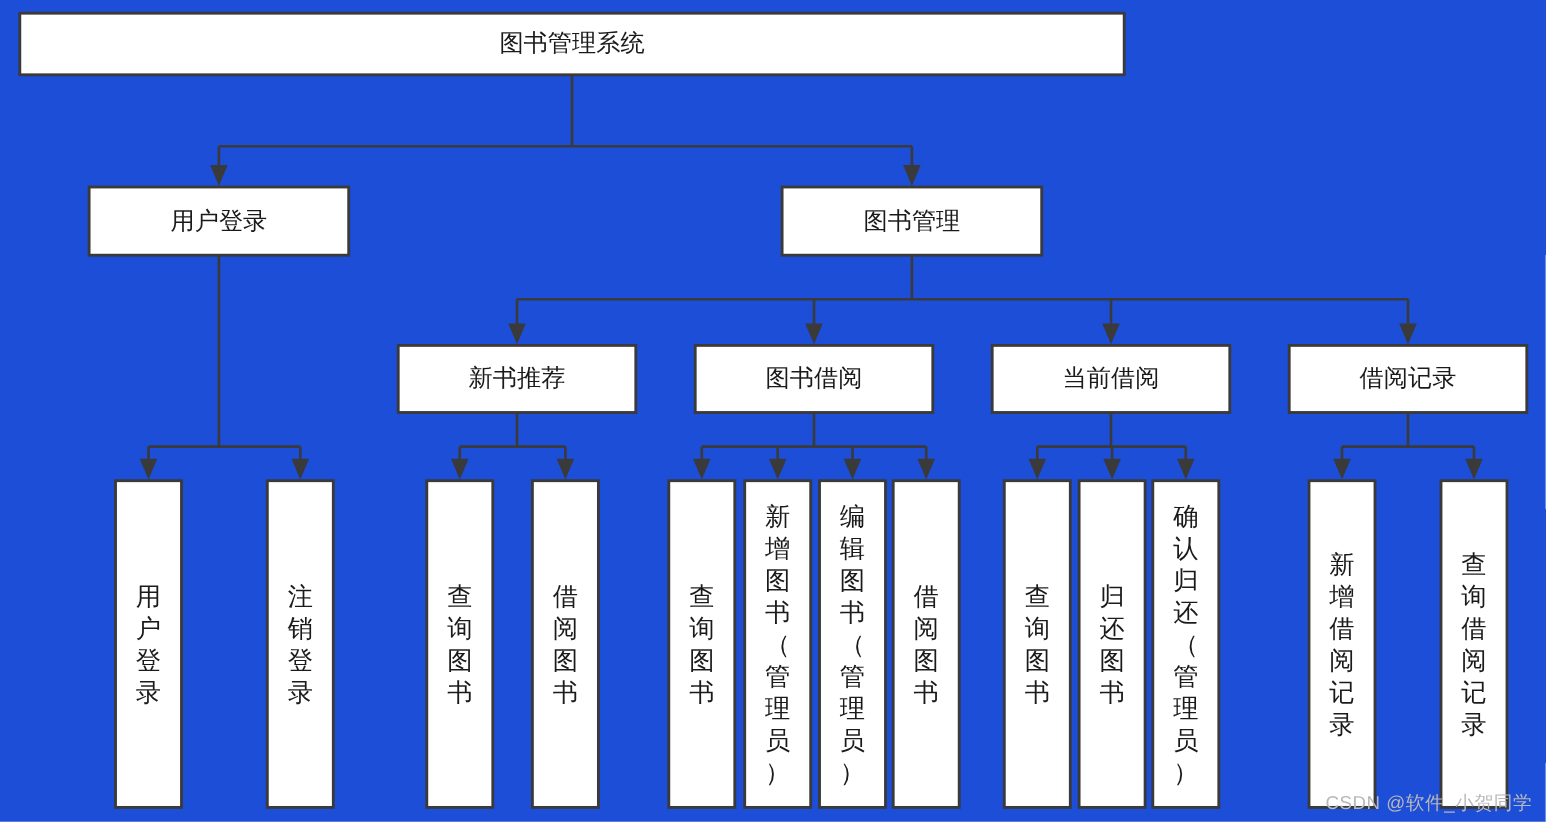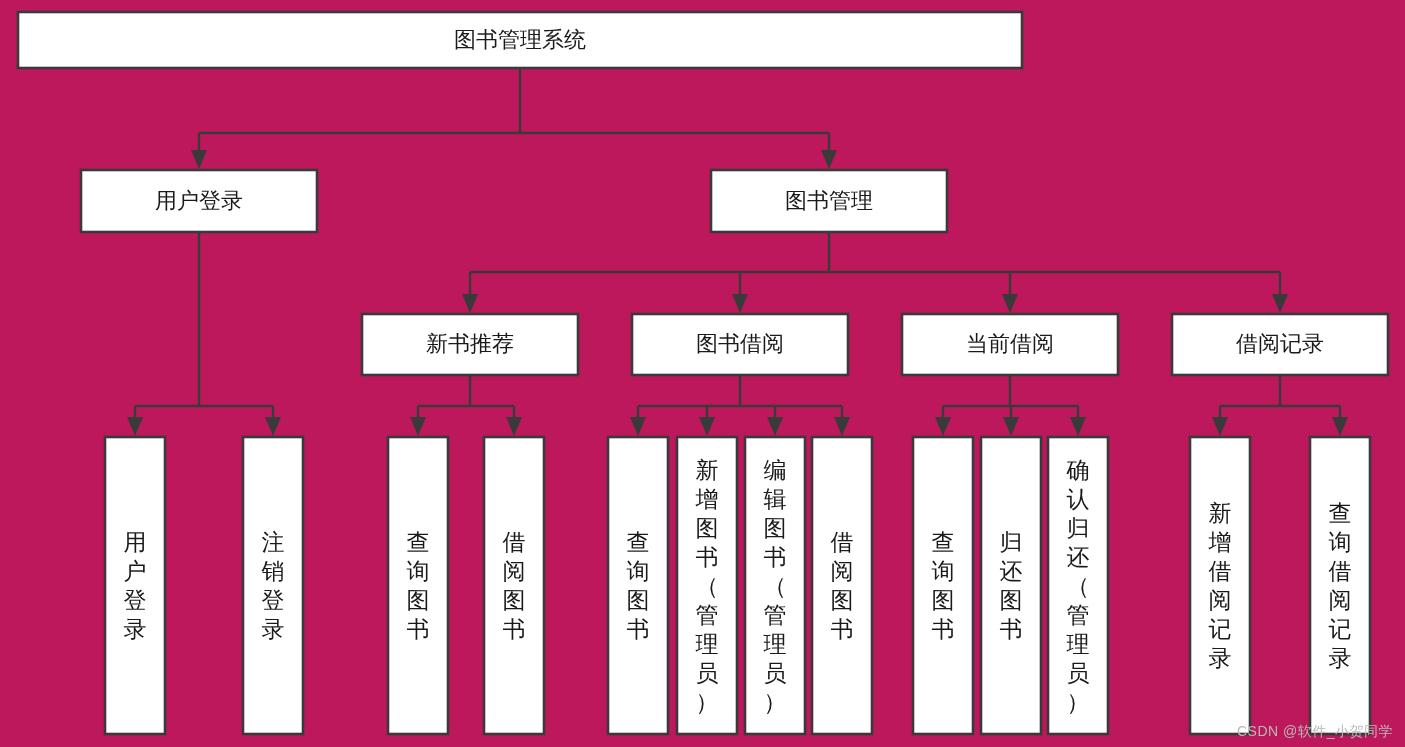--- a/index.html
+++ b/index.html
@@ -10,21 +10,21 @@
   body {
     width: 1405px;
     height: 747px;
     font-family: "Liberation Sans", "DejaVu Sans", sans-serif;
     overflow: hidden;
   }
   #diagram-root {
     position: relative;
     width: 1405px;
     height: 747px;
-    background: #be185d;
+    background: #1d4ed8;
   }
   svg#tree-svg {
     position: absolute;
     left: 0;
     top: 0;
     width: 1405px;
     height: 747px;
     display: block;
   }
   .node-box {
@@ -52,21 +52,21 @@
     font-family: "Liberation Sans", "DejaVu Sans", sans-serif;
     font-size: 23px;
     fill: #1a1a1a;
     text-anchor: middle;
   }
   .watermark-text {
     position: absolute;
     right: 12px;
     bottom: 6px;
     font-family: "Liberation Sans", "DejaVu Sans", sans-serif;
-    font-size: 14px;
+    font-size: 17px;
     color: #b8b8b8;
     white-space: nowrap;
     letter-spacing: 0.5px;
     pointer-events: none;
   }
 </style>
 </head>
 <body>
 
 <div id="diagram-root">

